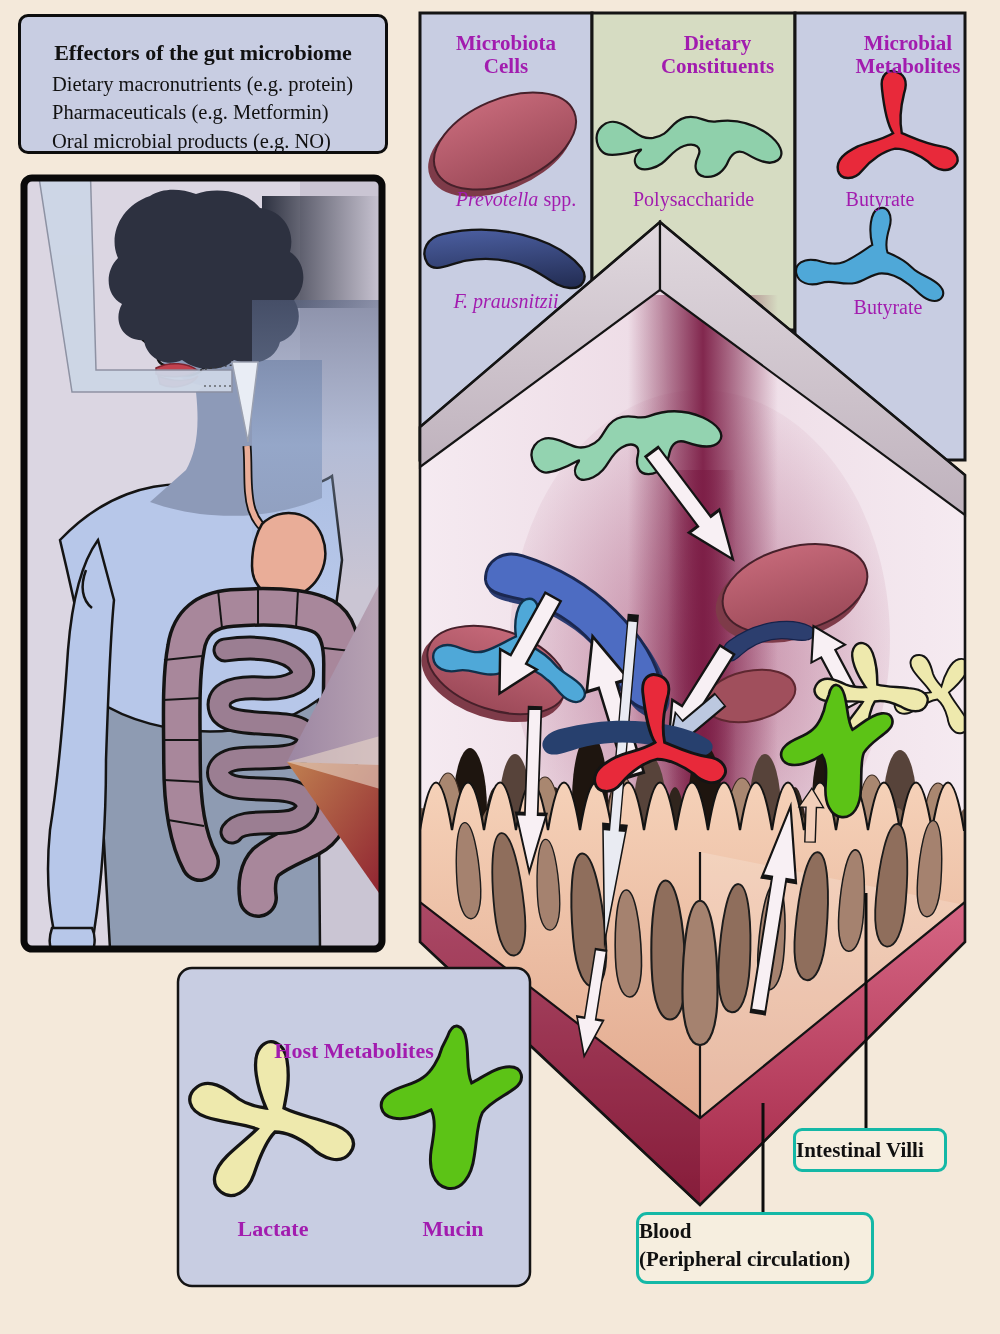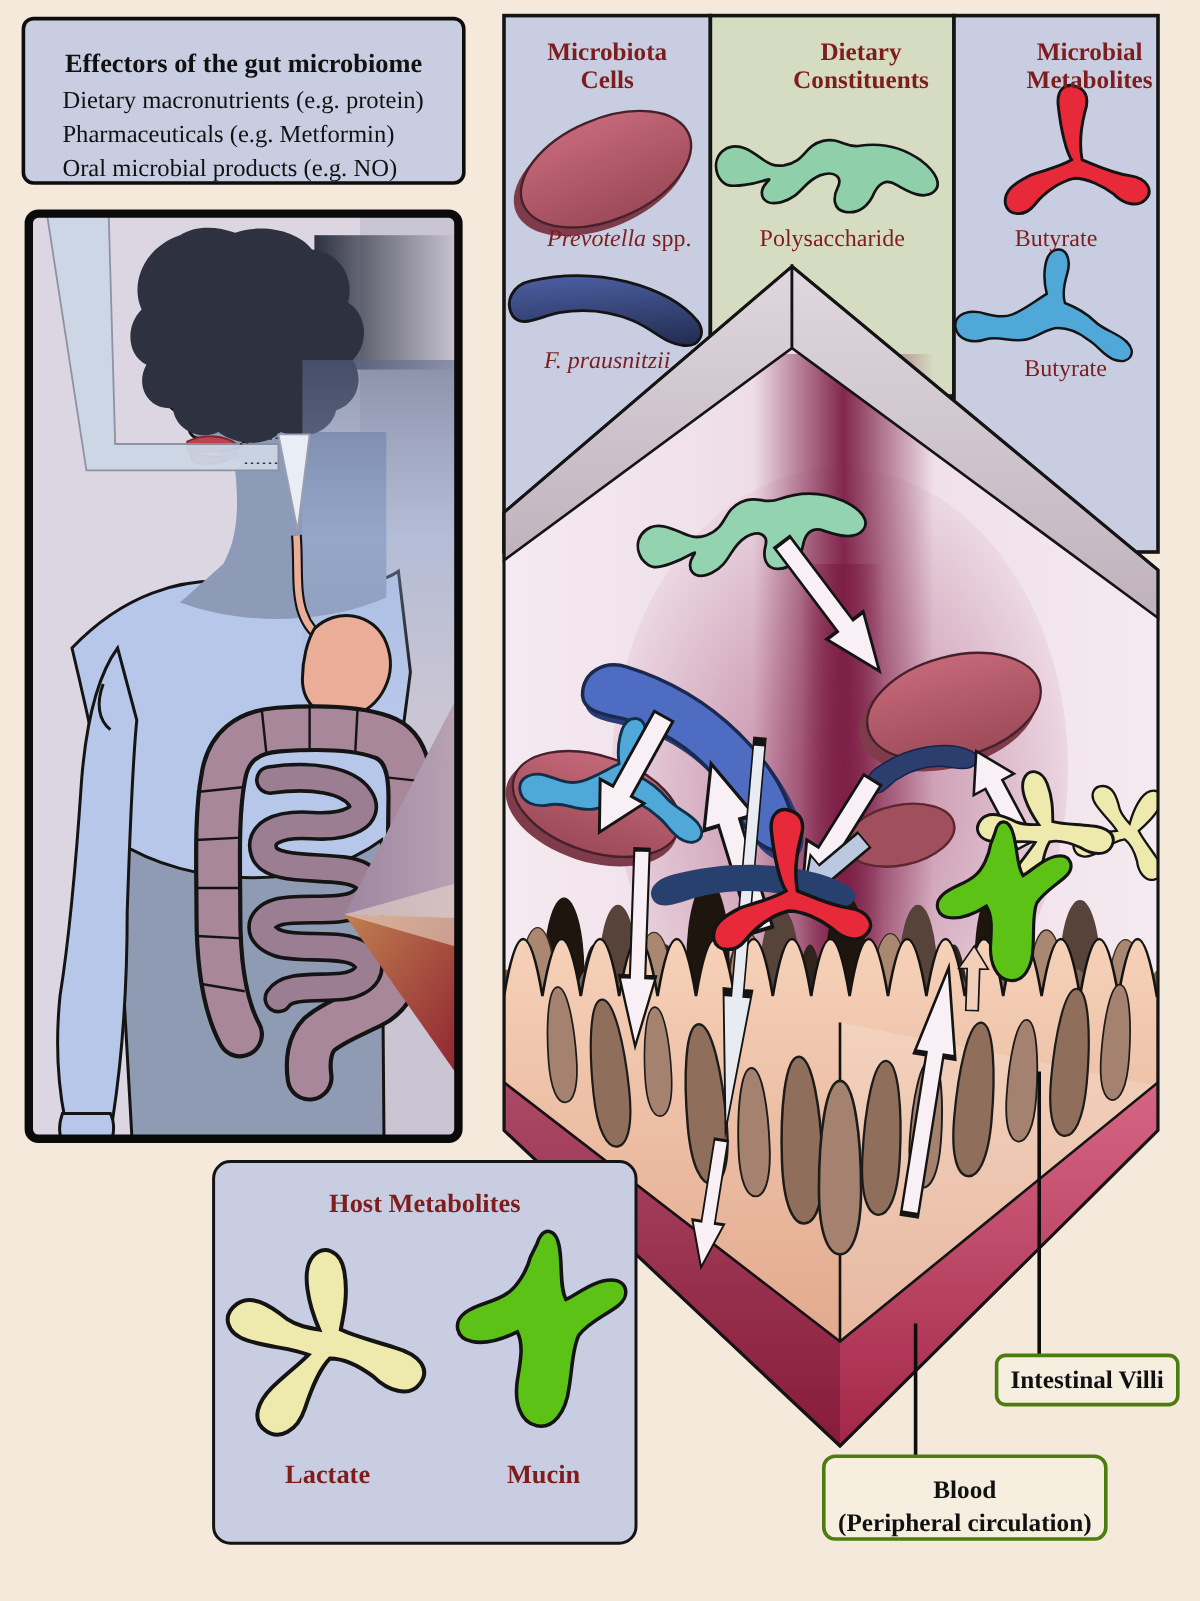--- a/index.html
+++ b/index.html
@@ -1,34 +1,34 @@
 <!DOCTYPE html>
 <html style="--page_bg: #f4e9da; --panel_lavender: #c8cde2; --panel_green: #d6dcc2; --label_cream: #f6eedf; --teal: #8fd0ab; --navy_bacterium: #3d4f86; --big_blue_bacterium: #4d6cc2; --prevotella_maroon: #b25c6b; --acetate_red: #e8293a; --butyrate_blue: #4fa8d8; --lactate_yellow: #eee9ad; --mucin_green: #5cc316; --lumen_wall_pink: #ecd9e4; --corner_maroon: #7c1e46; --tissue_peach: #f2cbb0; --blood_red: #a32747; --skin_blue: #8d9ab8; --torso_blue: #b7c7e9; --lower_body: #8e9bb2; --hair_dark: #2d3140; --stomach_pink: #e9ad98; --colon_mauve: #a8879b; --small_intestine: #9b7e92; --figure_bg: #dbd6e2;"><head>
 <meta charset="utf-8">
 <style>
   html,body{margin:0;padding:0;background:#f4e9da;}
   #stage{position:relative;width:1000px;height:1334px;background:var(--page_bg);overflow:hidden;
          font-family:"Liberation Serif","DejaVu Serif",serif;color:#111;}
   #art{position:absolute;left:0;top:0;}
-  .t{position:absolute;color:#7f1d1d;}
+  .t{position:absolute;color:#a21caf;}
   .panel-title{font-weight:bold;font-size:21px;line-height:1.1;text-align:center;}
   .panel-label{font-size:20px;text-align:center;}
   .ital{font-style:italic;}
   .eff-box{position:absolute;left:18px;top:14px;width:370px;height:140px;
            background:var(--panel_lavender);border:3.5px solid #0d0d0d;border-radius:10px;
            padding:15px;box-sizing:border-box;}
   .eff-title{font-weight:bold;font-size:22px;text-align:center;margin-top:8px;}
   .eff-items{font-size:20.5px;line-height:1.38;margin:4px 0 0 16px;}
-  .label-box{position:absolute;background:var(--label_cream);border:3px solid #4d7c0f;
-             box-sizing:border-box;font-weight:bold;text-align:center;margin-left:36px;}
+  .label-box{position:absolute;background:var(--label_cream);border:3px solid #14b8a6;
+             box-sizing:border-box;font-weight:bold;}
   .lb-villi{left:793px;top:1128px;width:154px;height:44px;border-radius:9px;
             font-size:21px;line-height:38px;}
-  .lb-blood{left:649px;top:1212px;width:238px;height:72px;border-radius:11px;
-            font-size:21px;line-height:1.35;padding-top:12px;}
-  .host-title{font-weight:bold;font-size:22px;text-align:center;}
+  .lb-blood{left:636px;top:1212px;width:238px;height:72px;border-radius:11px;
+            font-size:21px;line-height:1.35;padding-top:2px;}
+  .host-title{font-weight:bold;font-size:22px;text-align:center;margin-top:48px;}
   .host-label{font-weight:bold;font-size:22px;text-align:center;}
 </style>
 </head>
 <body>
 
 <div id="stage">
 
 <svg id="art" width="1000" height="1334" viewBox="0 0 1000 1334">
   <defs>
     <linearGradient id="gRoof" x1="0" y1="0" x2="0" y2="1">

